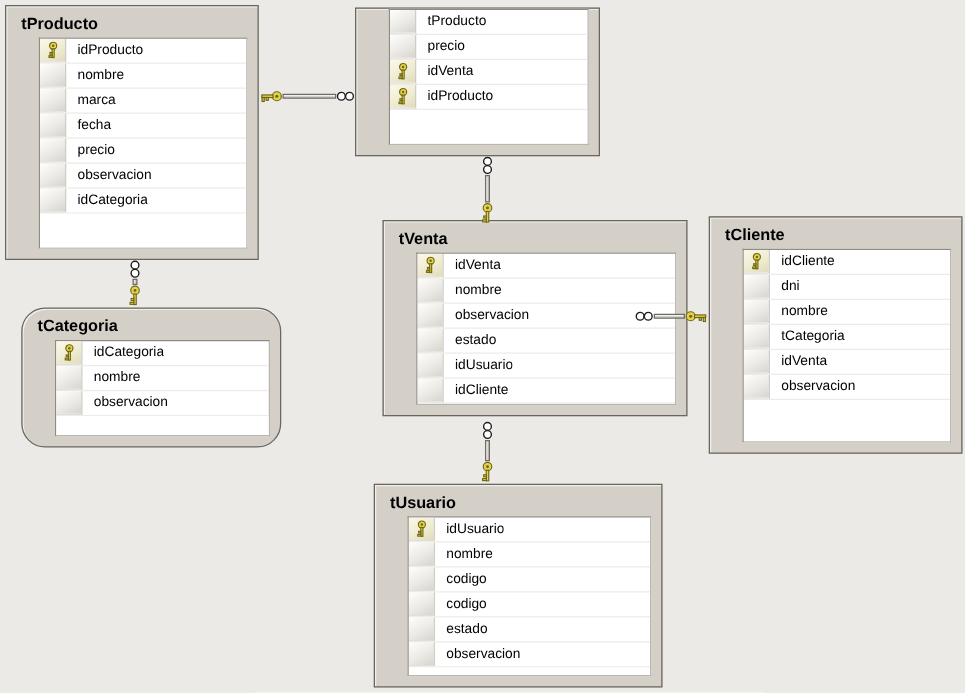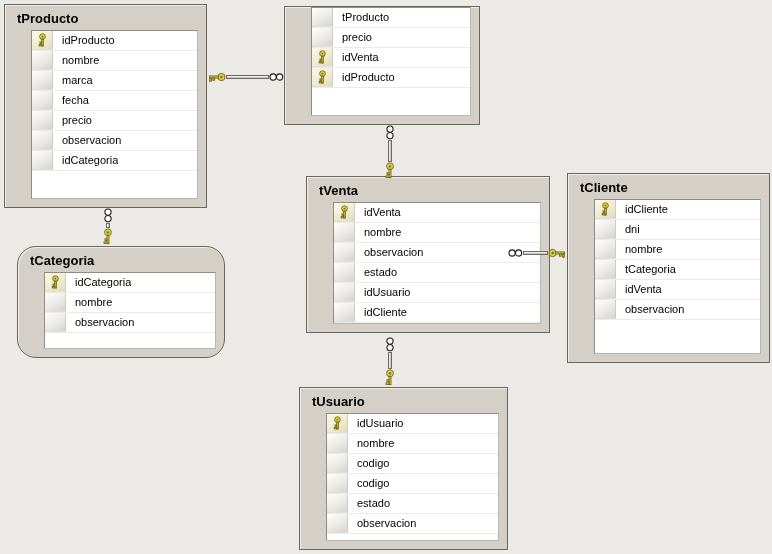--- a/index.html
+++ b/index.html
@@ -265,21 +265,21 @@
           <div class="row-gutter"></div>
           <div class="column-name">nombre</div>
         </div>
         <div class="column-row">
           <div class="row-gutter"></div>
           <div class="column-name">observacion</div>
         </div>
         <div class="grid-filler"></div>
       </div>
     </div>
-    <div class="table-window" style="left: 299px; top: 387px; width: 209px; height: 163px;">
+    <div class="table-window" style="left: 299px; top: 387px; width: 231px; height: 163px;">
       <div class="table-title">tUsuario</div>
       <div class="table-grid">
         <div class="column-row">
           <div class="row-gutter pk">
             <svg width="9" height="15" viewBox="0 0 12 20">
               <g transform="rotate(90 6 6)">
                 <g fill="#E3D34B" stroke="#6F6616" stroke-width="1.2">
                   <circle cx="4.8" cy="6" r="3.8"></circle>
                   <rect x="8" y="4.9" width="9.4" height="2.2"></rect>
                   <rect x="12" y="7" width="1.8" height="2.4"></rect>

